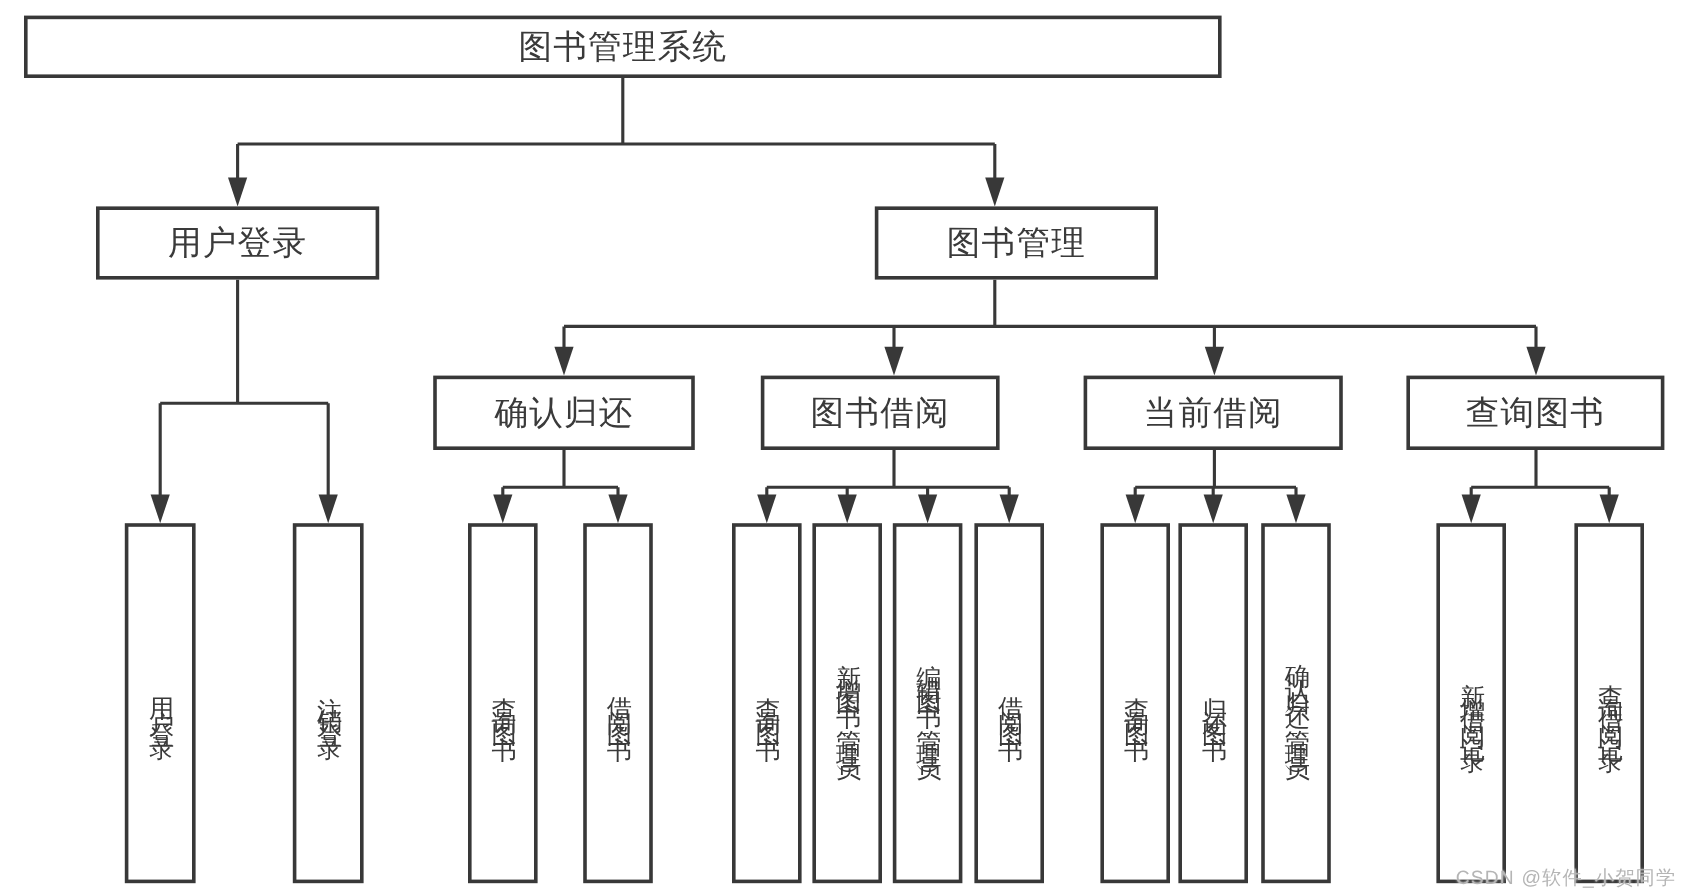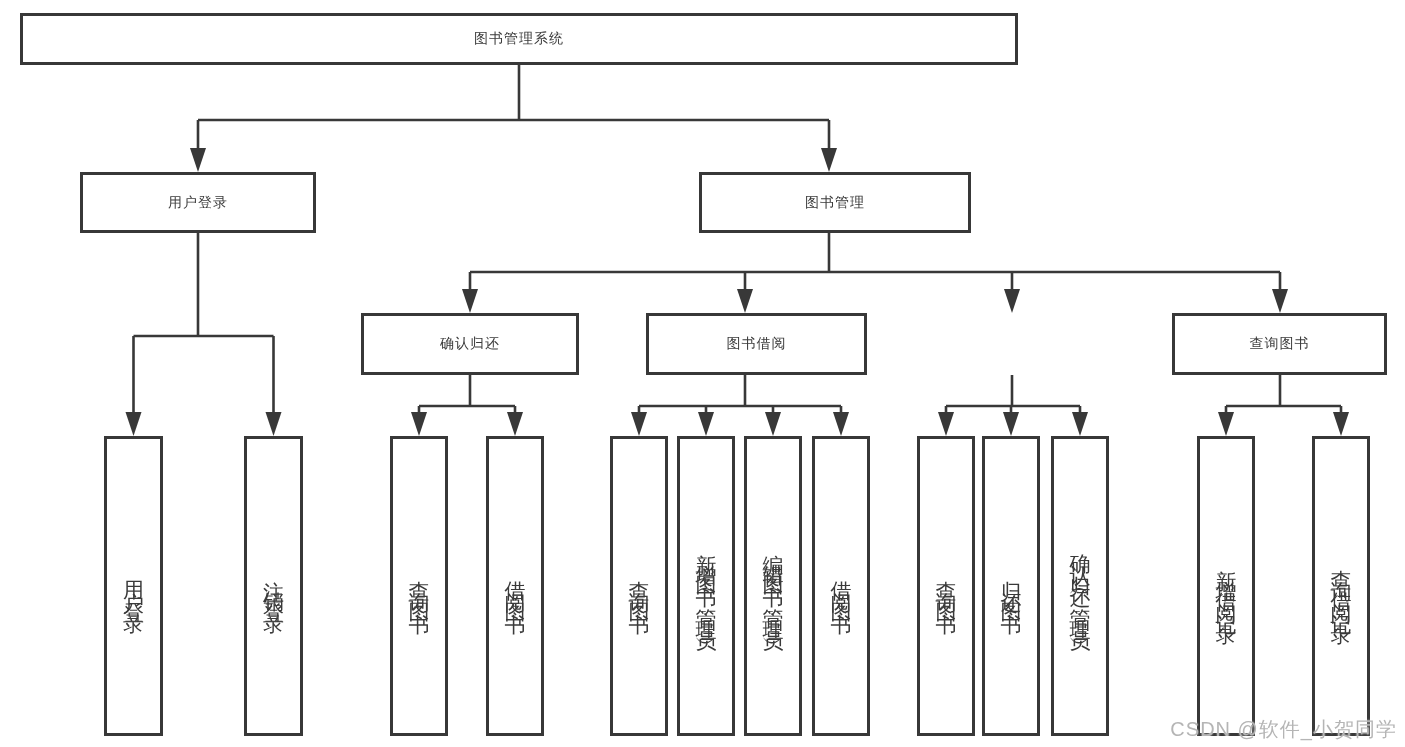--- a/index.html
+++ b/index.html
@@ -26,37 +26,37 @@
     box-sizing: border-box;
     border: 3px solid #383838;
     background: #ffffff;
     display: flex;
     align-items: center;
     justify-content: center;
     color: #3a3a3a;
     z-index: 2;
   }
   .node.h span {
-    font-size: 14px;
+    font-size: 28px;
     letter-spacing: 1px;
     white-space: nowrap;
   }
   .node.v span {
     writing-mode: vertical-rl;
     text-orientation: mixed;
     font-size: 21px;
     letter-spacing: 11px;
     line-height: 1.15;
     white-space: nowrap;
   }
   .watermark {
     position: absolute;
     right: 8px;
     bottom: 4px;
-    font-size: 20px;
+    font-size: 16px;
     color: #b5b5b5;
     letter-spacing: 1px;
     z-index: 3;
     text-shadow: 0 0 2px #ffffff;
   }
 </style>
 </head>
 <body>
 
 <div class="canvas">
@@ -101,29 +101,32 @@
     </g>
   </svg>
 
   <div class="node h" style="left:20px; top:13px; width:998px; height:52px;">
     <span>图书管理系统</span>
   </div>
 
   <div class="node h" style="left:80px; top:172px; width:236px; height:61px;">
     <span>用户登录</span>
   </div>
-  <div class="node h" style="left:699px; top:172px; width:272px; height:61px;">
+  <div class="node h" style="left:729px; top:172px; width:236px; height:61px;">
     <span>图书管理</span>
   </div>
 
   <div class="node h" style="left:361px; top:313px; width:218px; height:62px;">
     <span>确认归还</span>
   </div>
-  <div class="node h" style="left:634px; top:313px; width:221px; height:62px;margin-left:12px;">
+  <div class="node h" style="left:634px; top:313px; width:199px; height:62px;">
     <span>图书借阅</span>
+  </div>
+  <div class="node h" style="left:903px; top:313px; width:216px; height:62px;">
+    <span>当前借阅</span>
   </div>
   <div class="node h" style="left:1172px; top:313px; width:215px; height:62px;">
     <span>查询图书</span>
   </div>
 
   <div class="node v" style="left:104px; top:436px; width:59px; height:300px;">
     <span>用户登录</span>
   </div>
   <div class="node v" style="left:244px; top:436px; width:59px; height:300px;">
     <span>注销登录</span>

